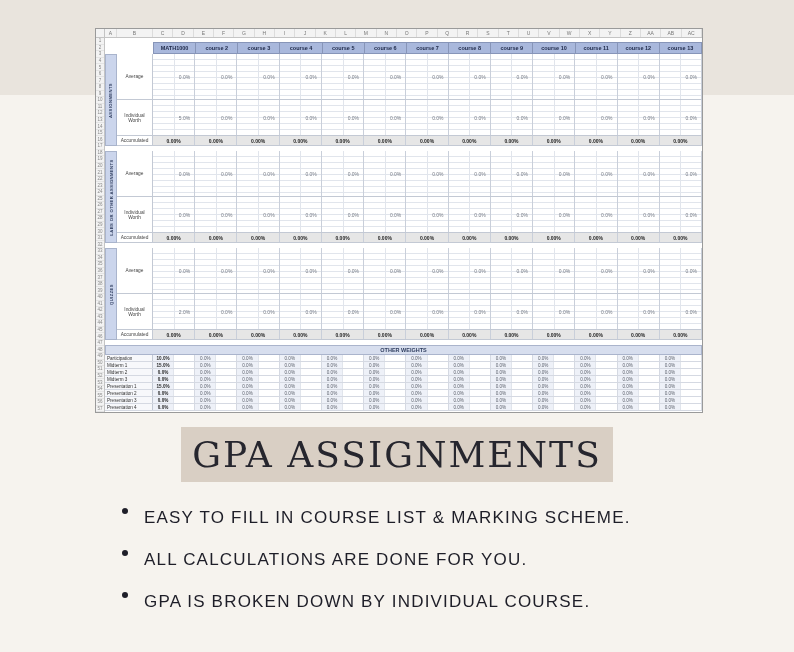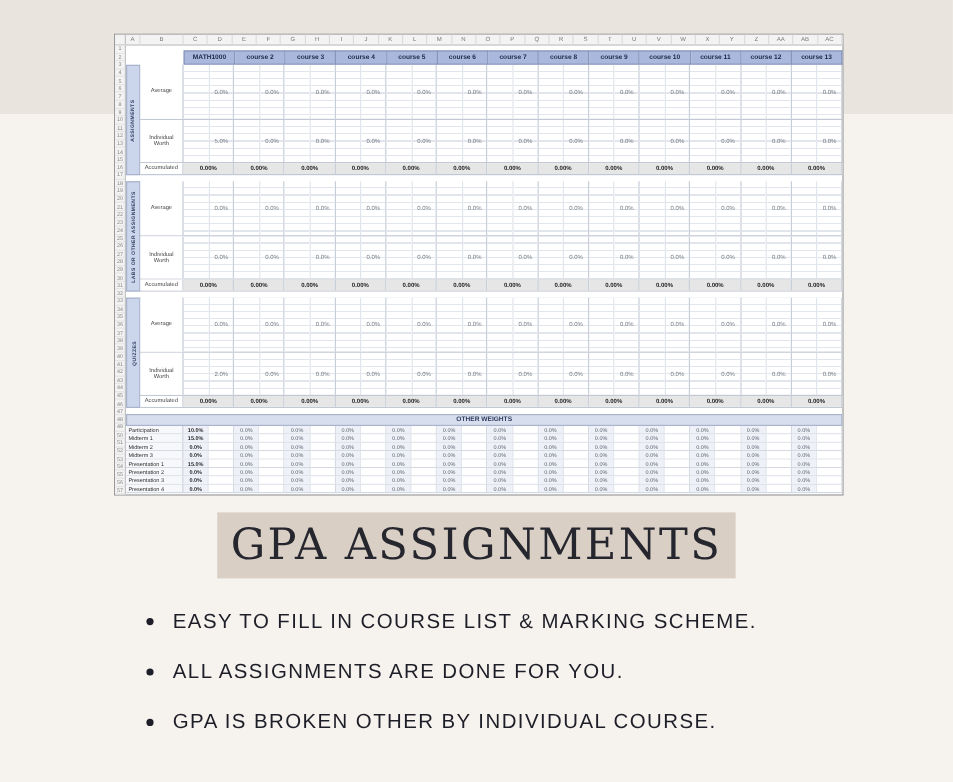--- a/index.html
+++ b/index.html
@@ -100,21 +100,21 @@
   .banner {
     position: absolute; left: 181px; top: 427px; width: 432px; height: 55px;
     background: #d9cfc4; display: flex; align-items: center; justify-content: center;
   }
   .banner h1 {
     font-family: "DejaVu Serif", "Liberation Serif", serif;
     font-size: 36px; font-weight: 400; letter-spacing: 2px; color: #26262e;
   }
   .bullets { position: absolute; left: 122px; top: 508px; width: 600px; }
   .bullet {
-    display: flex; align-items: center; margin-bottom: 22px;
+    display: flex; align-items: flex-start; margin-bottom: 22px;
     font-size: 17px; letter-spacing: 1.2px; font-weight: 500; color: #1e1e28;
   }
   .dot { width: 6px; height: 6px; border-radius: 50%; background: #1e1e28; margin-right: 16px; flex: none; }
 </style>
 </head>
 <body>
 
 <div class="top-band"></div>
 
 <div class="sheet">
@@ -1079,19 +1079,19 @@
   <h1>GPA ASSIGNMENTS</h1>
 </div>
 
 <div class="bullets">
   <div class="bullet">
     <span class="dot"></span>
     <span>EASY TO FILL IN COURSE LIST &amp; MARKING SCHEME.</span>
   </div>
   <div class="bullet">
     <span class="dot"></span>
-    <span>ALL ASSIGNMENTS ARE DONE FOR YOU.</span>
+    <span>ALL CALCULATIONS ARE DONE FOR YOU.</span>
   </div>
   <div class="bullet">
     <span class="dot"></span>
-    <span>GPA IS BROKEN OTHER BY INDIVIDUAL COURSE.</span>
+    <span>GPA IS BROKEN DOWN BY INDIVIDUAL COURSE.</span>
   </div>
 </div>
 
 </body></html>

